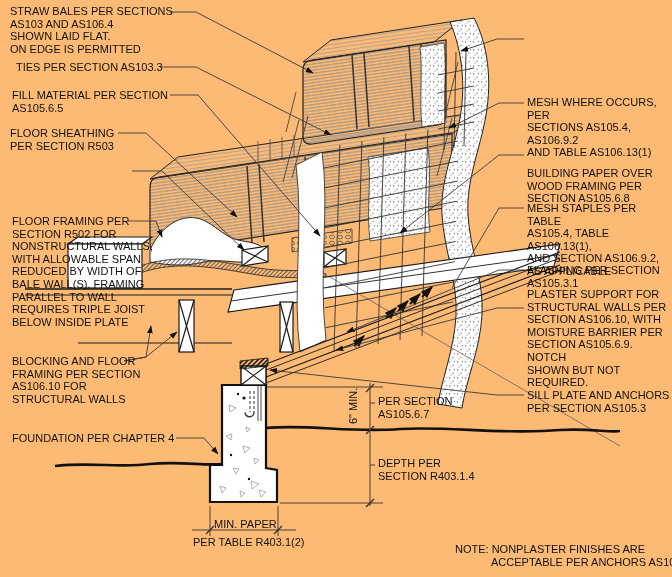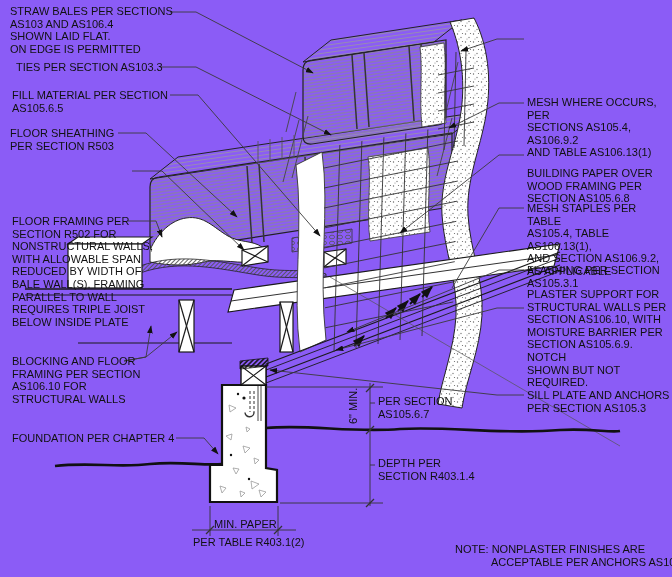--- a/index.html
+++ b/index.html
@@ -1,16 +1,16 @@
 <!DOCTYPE html>
 <html><head>
 <meta charset="utf-8">
 <style>
   html,body{margin:0;padding:0;background:#fff;}
-  #stage{position:relative;width:672px;height:577px;background:#8b5cf6;overflow:hidden;
+  #stage{position:relative;width:672px;height:577px;background:#fdba74;overflow:hidden;
          font-family:"Liberation Sans","DejaVu Sans",sans-serif;color:#111;}
   #drawing{position:absolute;left:0;top:0;}
   .lbl{position:absolute;font-size:11px;line-height:12.6px;white-space:pre-line;color:#111;}
   .lbl.rot{transform:rotate(-90deg);transform-origin:left top;white-space:nowrap;}
   .note{position:absolute;font-size:11px;line-height:12.6px;white-space:nowrap;color:#111;padding-left:15px;}
 </style>
 </head>
 <body>
 
 <div id="stage">

